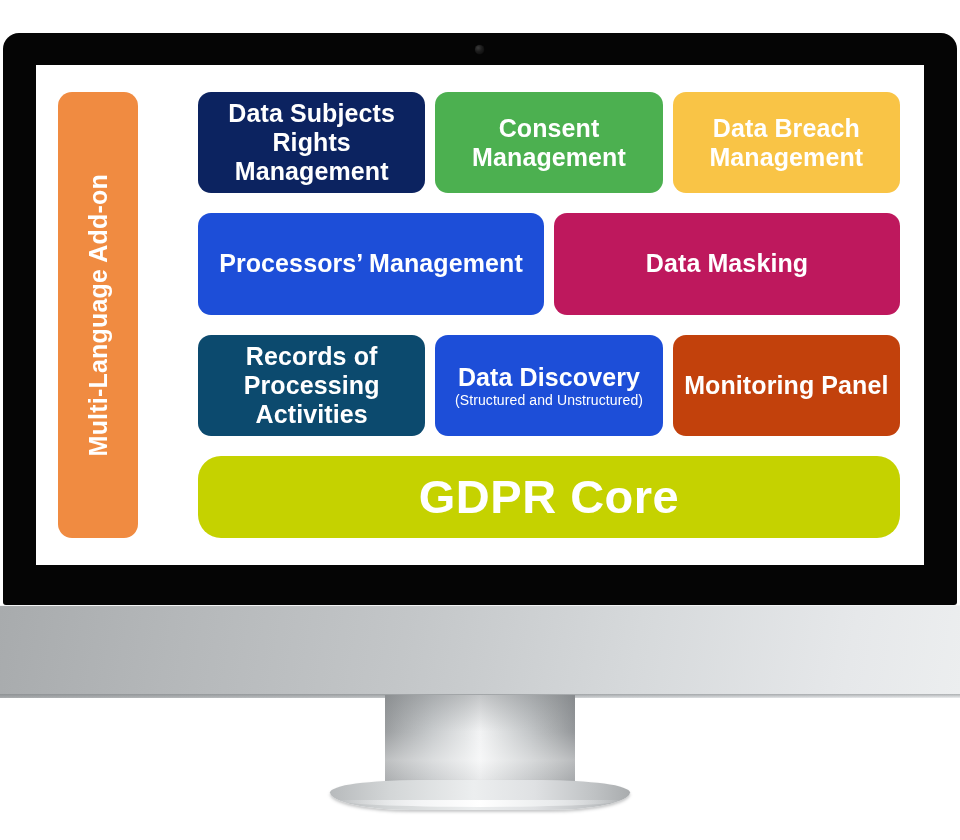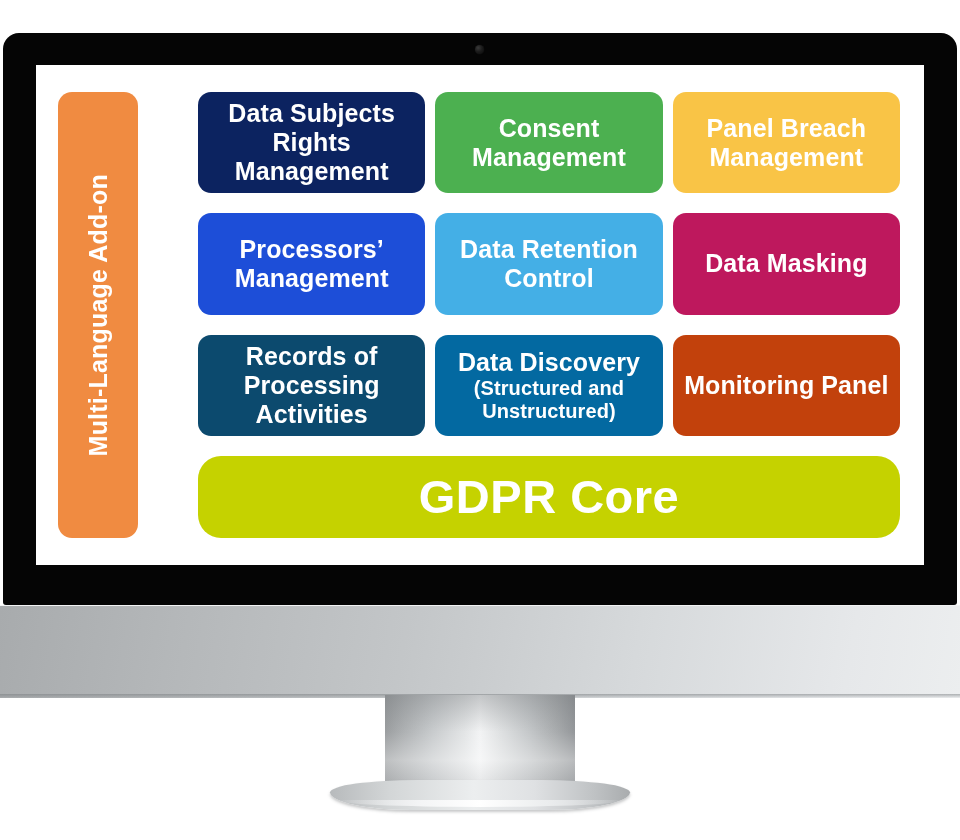--- a/index.html
+++ b/index.html
@@ -153,22 +153,22 @@
     padding: 4px 8px;
     box-sizing: border-box;
   }
   .tile-title {
     font-size: 25px;
     font-weight: bold;
     line-height: 1.16;
     letter-spacing: 0.1px;
   }
   .tile-subtitle {
-    font-size: 20px;
-    font-weight: bold;
+    font-size: 14px;
+    font-weight: normal;
     line-height: 1.16;
     letter-spacing: 0.1px;
   }
 
   #core-row {
     flex: 0 0 82px;
     display: flex;
   }
   #core-tile {
     flex: 1 1 auto;
@@ -203,41 +203,38 @@
       <div id="grid-column">
 
         <div class="tile-row">
           <div class="tile" style="background: rgb(12, 35, 96); color: rgb(255, 255, 255);">
             <div class="tile-title">Data Subjects Rights Management</div>
           </div>
           <div class="tile" style="background: rgb(76, 176, 80); color: rgb(255, 255, 255);">
             <div class="tile-title">Consent Management</div>
           </div>
           <div class="tile" style="background: rgb(249, 196, 70); color: rgb(255, 255, 255);">
-            <div class="tile-title">Panel Breach Management</div>
+            <div class="tile-title">Data Breach Management</div>
           </div>
         </div>
 
         <div class="tile-row">
           <div class="tile" style="background: #1d4ed8; color: rgb(255, 255, 255);">
             <div class="tile-title">Processors’ Management</div>
           </div>
-          <div class="tile" style="background: rgb(68, 175, 230); color: rgb(255, 255, 255);">
-            <div class="tile-title">Data Retention Control</div>
-          </div>
           <div class="tile" style="background: #be185d; color: rgb(255, 255, 255);">
             <div class="tile-title">Data Masking</div>
           </div>
         </div>
 
         <div class="tile-row">
           <div class="tile" style="background: #0c4a6e; color: rgb(255, 255, 255);">
             <div class="tile-title">Records of Processing Activities</div>
           </div>
-          <div class="tile" style="background: #0369a1; color: rgb(255, 255, 255);">
+          <div class="tile" style="background: #1d4ed8; color: rgb(255, 255, 255);">
             <div class="tile-title">Data Discovery</div>
             <div class="tile-subtitle">(Structured and Unstructured)</div>
           </div>
           <div class="tile" style="background: #c2410c; color: rgb(255, 255, 255);">
             <div class="tile-title">Monitoring Panel</div>
           </div>
         </div>
 
         <div id="core-row">
           <div id="core-tile" style="background: rgb(197, 210, 0); color: rgb(255, 255, 255);">

